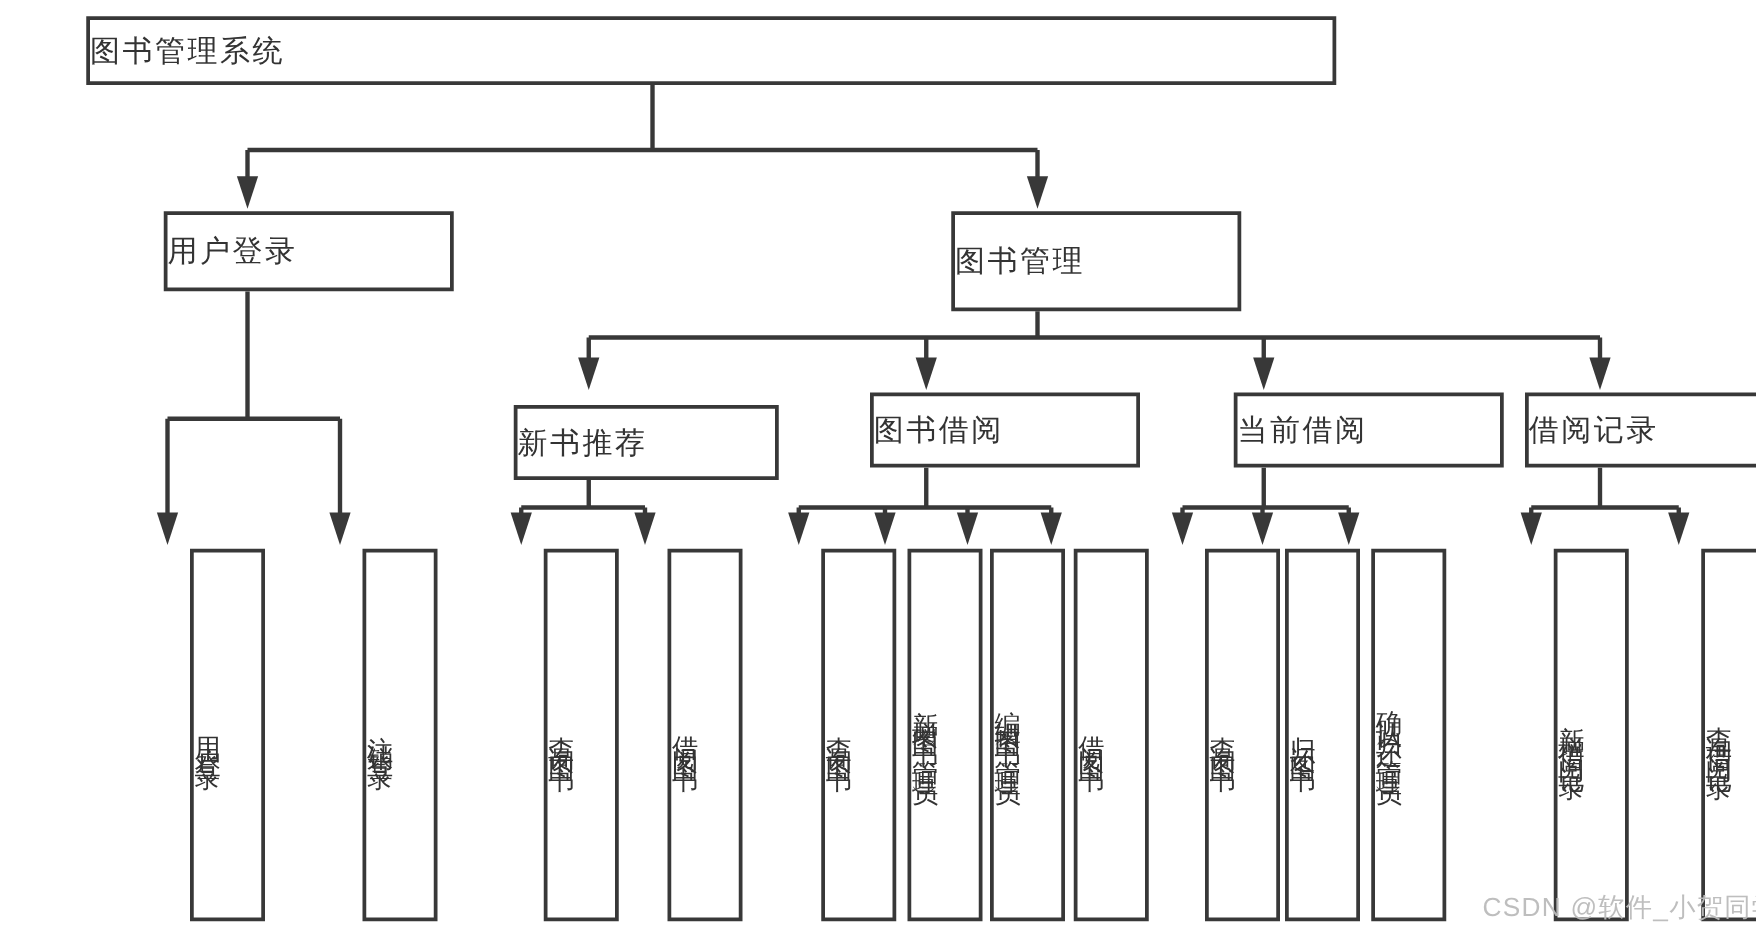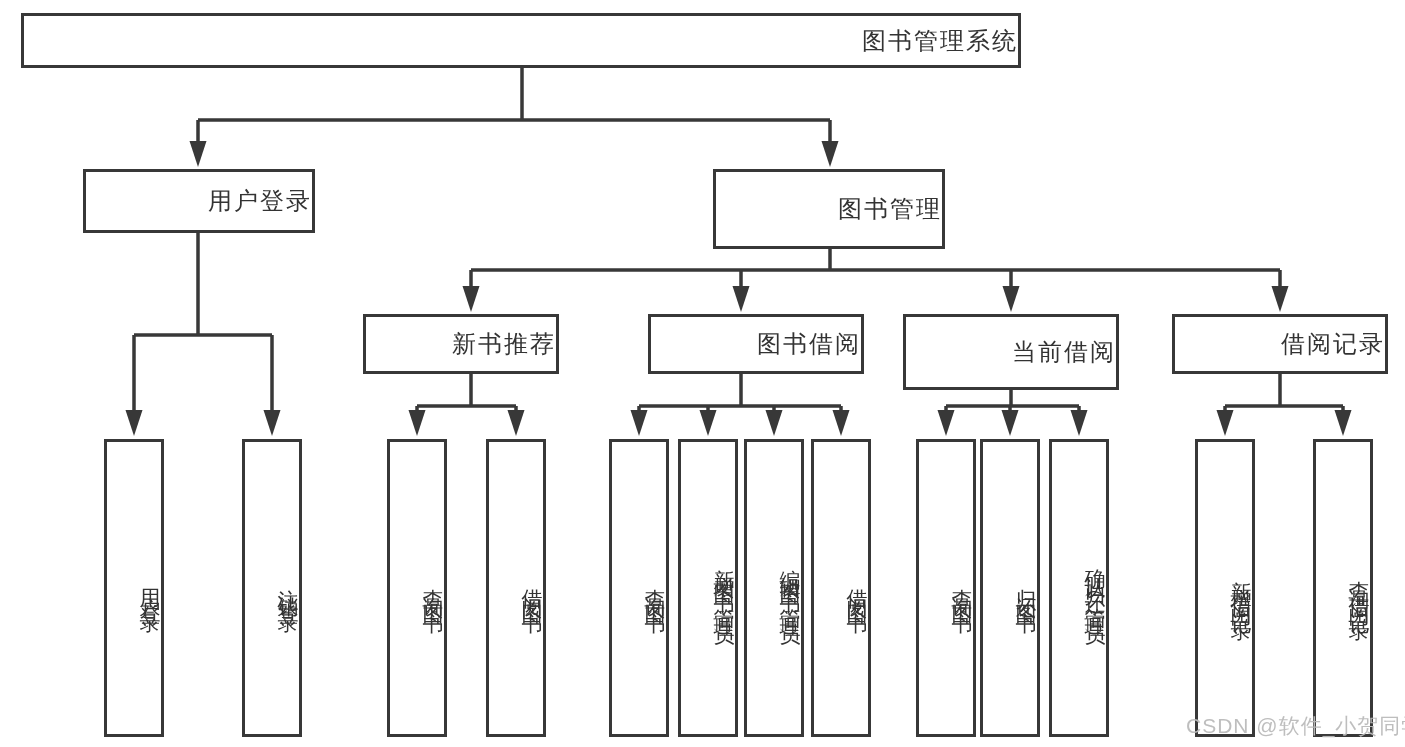--- a/index.html
+++ b/index.html
@@ -13,22 +13,23 @@
     overflow: hidden;
   }
   #wires { position: absolute; left: 0; top: 0; z-index: 1; }
   .box {
     position: absolute;
     box-sizing: border-box;
     border: 3px solid #383838;
     background: #ffffff;
     display: flex;
     align-items: center;
-    justify-content: flex-end;
+    justify-content: flex-start;
     z-index: 2;
+    margin-left: 48px;
   }
   .hlabel {
     font-size: 24px;
     letter-spacing: 2px;
     white-space: nowrap;
     color: #333333;
   }
   .leaf { width: 60px; height: 298px; top: 439px; }
   .vlabel {
     writing-mode: vertical-rl;
@@ -111,27 +112,27 @@
     <span class="hlabel">图书管理系统</span>
   </div>
 
   <div class="box" style="left:83px; top:169px; width:232px; height:64px">
     <span class="hlabel">用户登录</span>
   </div>
   <div class="box" style="left:713px; top:169px; width:232px; height:80px">
     <span class="hlabel">图书管理</span>
   </div>
 
-  <div class="box" style="left:363px; top:314px; width:196px; height:60px">
+  <div class="box" style="left:363px; top:324px; width:212px; height:60px">
     <span class="hlabel">新书推荐</span>
   </div>
   <div class="box" style="left:648px; top:314px; width:216px; height:60px">
     <span class="hlabel">图书借阅</span>
   </div>
-  <div class="box" style="left:903px; top:314px; width:216px; height:76px">
+  <div class="box" style="left:939px; top:314px; width:216px; height:60px">
     <span class="hlabel">当前借阅</span>
   </div>
   <div class="box" style="left:1172px; top:314px; width:216px; height:60px">
     <span class="hlabel">借阅记录</span>
   </div>
 
   <div class="box leaf" style="left:104px">
     <span class="vlabel">用户登录</span>
   </div>
   <div class="box leaf" style="left:242px">

